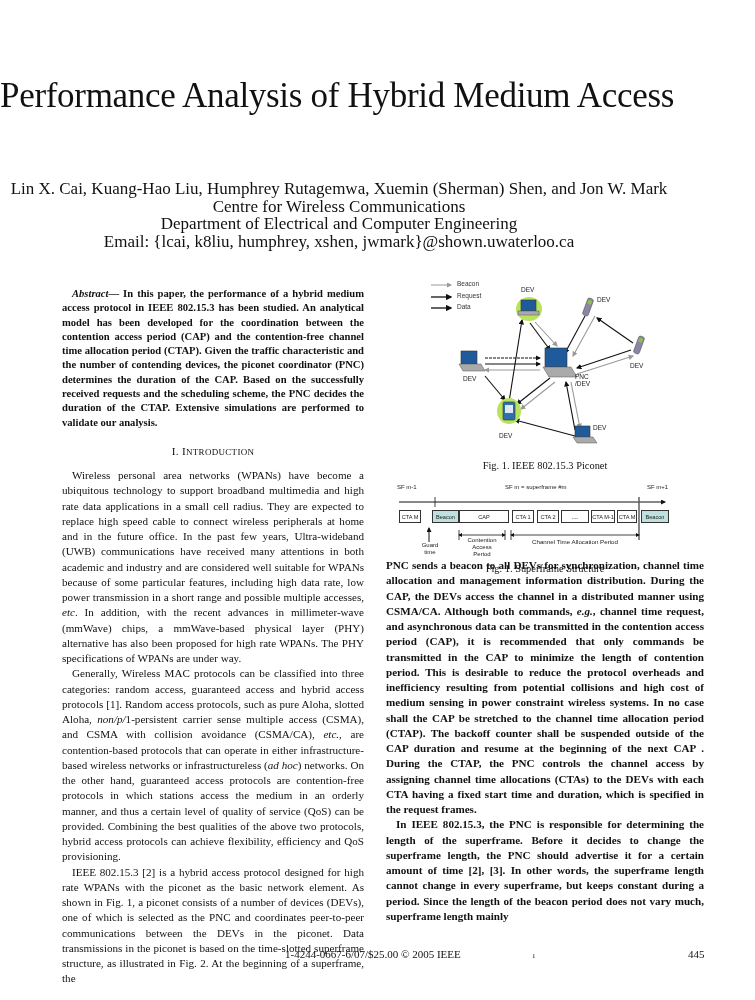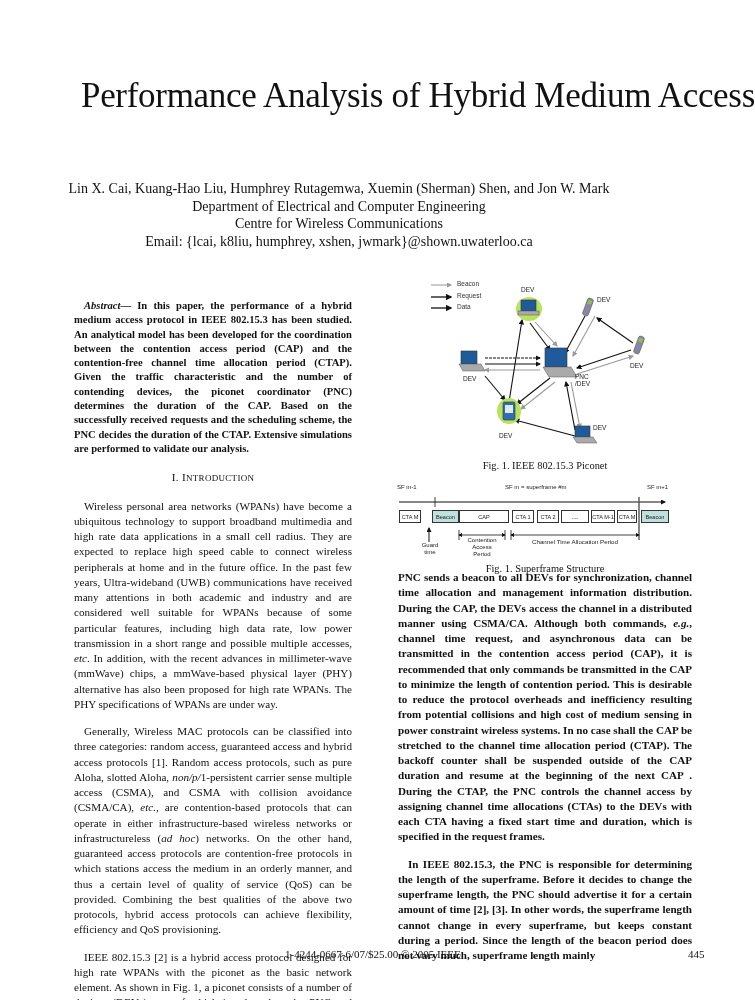--- a/index.html
+++ b/index.html
@@ -1,23 +1,23 @@
 <!DOCTYPE html>
 <html><head>
 <meta charset="utf-8">
 <style>
   html, body { margin:0; padding:0; background:#fff; }
   body { width:755px; height:1000px; position:relative; overflow:hidden; color:#111;
          font-family:"Liberation Serif", "DejaVu Serif", serif; }
-  .title { position:absolute; left:0; width:755px; top:74px; text-align:right;
+  .title { position:absolute; left:0; width:755px; top:74px; text-align:left;
            font-size:35px; line-height:43px; letter-spacing:-0.3px; }
   .authors { position:absolute; left:0; width:678px; top:180px; text-align:center;
-             font-size:14px; line-height:17.5px; }
+             font-size:17px; line-height:17.5px; }
   .col { position:absolute; width:302px; font-size:11.1px; line-height:15.25px; text-align:justify; }
-  .col p { margin:12px; text-indent:10px; }
+  .col p { margin:0; text-indent:10px; }
   .col p.noindent { text-indent:0; }
   #left { left:62px; top:287px; }
   #right { left:386px; top:558px; width:318px;font-weight:bold; }
   .abstract { font-weight:bold; font-size:10.6px; line-height:14.3px; text-indent:10px; text-align:justify; }
   .abstract .abs-label { font-style:italic; }
   .sec-head { text-align:center; font-size:11.2px; margin:14px 0 8px 0; letter-spacing:0.3px; }
   .sec-head .sc { font-size:9px;margin-top:44px; }
   .it { font-style:italic; }
   
   #fig1 { position:absolute; left:425px; top:278px; width:252px; height:168px; background:#fff; }
@@ -37,22 +37,22 @@
 </style>
 </head>
 <body>
 
 <div class="title">
   <div>Performance Analysis of Hybrid Medium Access</div>
 </div>
 
 <div class="authors">
   <div>Lin X. Cai, Kuang-Hao Liu, Humphrey Rutagemwa, Xuemin (Sherman) Shen, and Jon W. Mark</div>
+  <div>Centre for Wireless Communications</div>
   <div>Department of Electrical and Computer Engineering</div>
-  <div>Centre for Wireless Communications</div>
   <div>Email: {lcai, k8liu, humphrey, xshen, jwmark}@shown.uwaterloo.ca</div>
 </div>
 
 <div class="col" id="left">
   <p class="abstract"><span class="abs-label">Abstract</span><span>— </span><span>In this paper, the performance of a hybrid medium access protocol in IEEE 802.15.3 has been studied. An analytical model has been developed for the coordination between the contention access period (CAP) and the contention-free channel time allocation period (CTAP). Given the traffic characteristic and the number of contending devices, the piconet coordinator (PNC) determines the duration of the CAP. Based on the successfully received requests and the scheduling scheme, the PNC decides the duration of the CTAP. Extensive simulations are performed to validate our analysis.</span></p>
 
   <div class="sec-head"><span>I. </span><span>I</span><span class="sc">NTRODUCTION</span></div>
 
   <p><span>Wireless personal area networks (WPANs) have become a ubiquitous technology to support broadband multimedia and high rate data applications in a small cell radius. They are expected to replace high speed cable to connect wireless peripherals at home and in the future office. In the past few years, Ultra-wideband (UWB) communications have received many attentions in both academic and industry and are considered well suitable for WPANs because of some particular features, including high data rate, low power transmission in a short range and possible multiple accesses, </span><span class="it">etc</span><span>. In addition, with the recent advances in millimeter-wave (mmWave) chips, a mmWave-based physical layer (PHY) alternative has also been proposed for high rate WPANs. The PHY specifications of WPANs are under way.</span></p>
 

